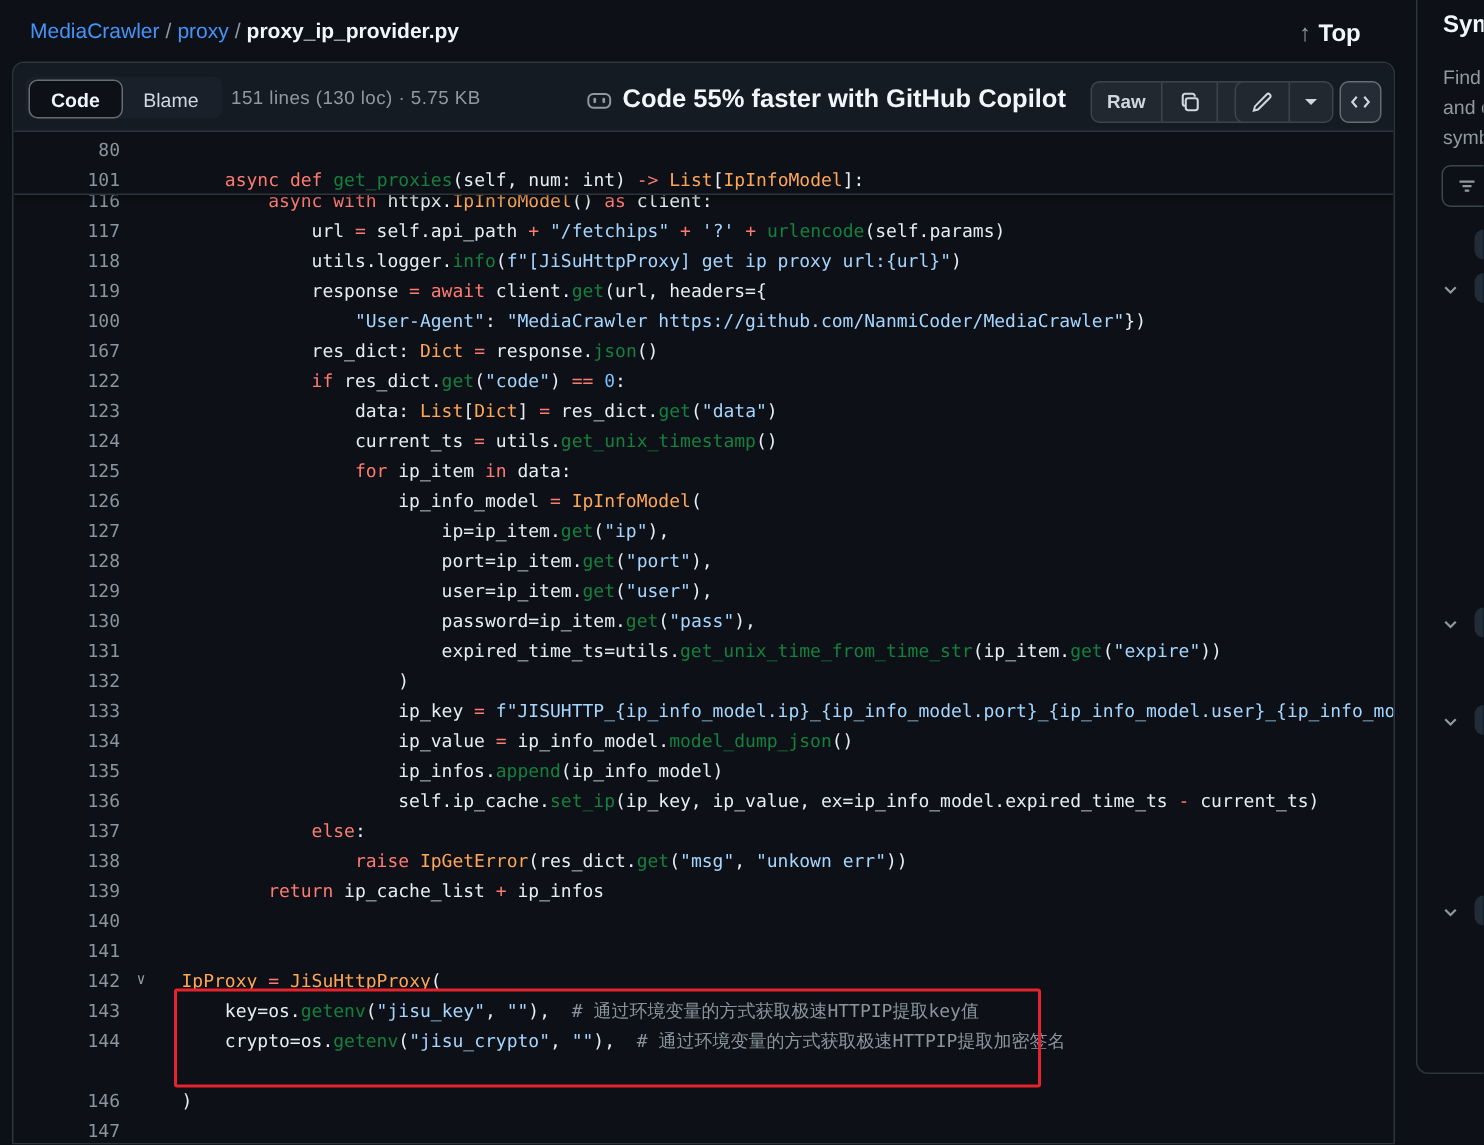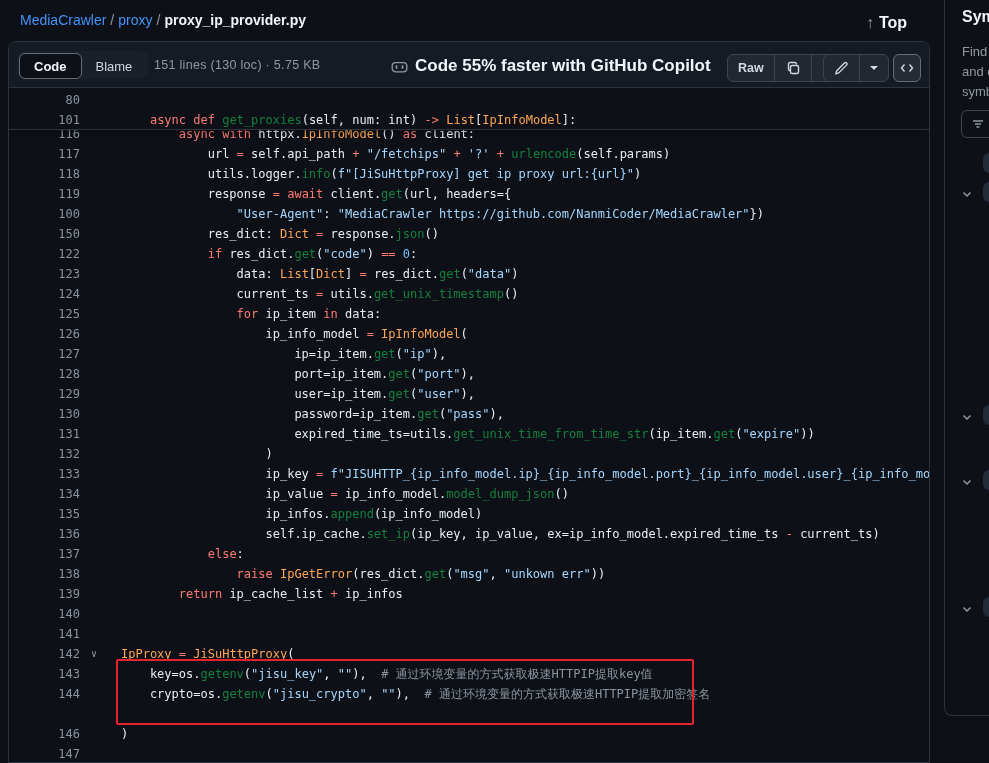--- a/index.html
+++ b/index.html
@@ -140,21 +140,21 @@
     </div>
   </div>
 
   <div class="codewrap">
     <div id="lines">
         <div class="line" style="top: 35px;"><span class="ln">116</span><span class="lc"><span class="tk-p">        </span><span class="tk-k">async</span><span class="tk-p"> </span><span class="tk-k">with</span><span class="tk-p"> httpx.</span><span class="tk-t">IpInfoModel</span><span class="tk-p">() </span><span class="tk-k">as</span><span class="tk-p"> client:</span></span></div>
         <div class="line" style="top: 55px;"><span class="ln">117</span><span class="lc"><span class="tk-p">            url </span><span class="tk-k">=</span><span class="tk-p"> self.api_path </span><span class="tk-k">+</span><span class="tk-p"> </span><span class="tk-s">"/fetchips"</span><span class="tk-p"> </span><span class="tk-k">+</span><span class="tk-p"> </span><span class="tk-s">'?'</span><span class="tk-p"> </span><span class="tk-k">+</span><span class="tk-p"> </span><span class="tk-f">urlencode</span><span class="tk-p">(self.params)</span></span></div>
         <div class="line" style="top: 75px;"><span class="ln">118</span><span class="lc"><span class="tk-p">            utils.logger.</span><span class="tk-f">info</span><span class="tk-p">(</span><span class="tk-s">f"[JiSuHttpProxy] get ip proxy url:{url}"</span><span class="tk-p">)</span></span></div>
         <div class="line" style="top: 95px;"><span class="ln">119</span><span class="lc"><span class="tk-p">            response </span><span class="tk-k">=</span><span class="tk-p"> </span><span class="tk-k">await</span><span class="tk-p"> client.</span><span class="tk-f">get</span><span class="tk-p">(url, headers={</span></span></div>
         <div class="line" style="top: 115px;"><span class="ln">100</span><span class="lc"><span class="tk-p">                </span><span class="tk-s">"User-Agent"</span><span class="tk-p">: </span><span class="tk-s">"MediaCrawler https://github.com/NanmiCoder/MediaCrawler"</span><span class="tk-p">})</span></span></div>
-        <div class="line" style="top: 135px;"><span class="ln">150</span><span class="lc"><span class="tk-p">            res_dict: </span><span class="tk-t">Dict</span><span class="tk-p"> </span><span class="tk-k">=</span><span class="tk-p"> response.</span><span class="tk-f">json</span><span class="tk-p">()</span></span></div>
+        <div class="line" style="top: 135px;"><span class="ln">167</span><span class="lc"><span class="tk-p">            res_dict: </span><span class="tk-t">Dict</span><span class="tk-p"> </span><span class="tk-k">=</span><span class="tk-p"> response.</span><span class="tk-f">json</span><span class="tk-p">()</span></span></div>
         <div class="line" style="top: 155px;"><span class="ln">122</span><span class="lc"><span class="tk-p">            </span><span class="tk-k">if</span><span class="tk-p"> res_dict.</span><span class="tk-f">get</span><span class="tk-p">(</span><span class="tk-s">"code"</span><span class="tk-p">) </span><span class="tk-k">==</span><span class="tk-p"> </span><span class="tk-n">0</span><span class="tk-p">:</span></span></div>
         <div class="line" style="top: 175px;"><span class="ln">123</span><span class="lc"><span class="tk-p">                data: </span><span class="tk-t">List</span><span class="tk-p">[</span><span class="tk-t">Dict</span><span class="tk-p">] </span><span class="tk-k">=</span><span class="tk-p"> res_dict.</span><span class="tk-f">get</span><span class="tk-p">(</span><span class="tk-s">"data"</span><span class="tk-p">)</span></span></div>
         <div class="line" style="top: 195px;"><span class="ln">124</span><span class="lc"><span class="tk-p">                current_ts </span><span class="tk-k">=</span><span class="tk-p"> utils.</span><span class="tk-f">get_unix_timestamp</span><span class="tk-p">()</span></span></div>
         <div class="line" style="top: 215px;"><span class="ln">125</span><span class="lc"><span class="tk-p">                </span><span class="tk-k">for</span><span class="tk-p"> ip_item </span><span class="tk-k">in</span><span class="tk-p"> data:</span></span></div>
         <div class="line" style="top: 235px;"><span class="ln">126</span><span class="lc"><span class="tk-p">                    ip_info_model </span><span class="tk-k">=</span><span class="tk-p"> </span><span class="tk-t">IpInfoModel</span><span class="tk-p">(</span></span></div>
         <div class="line" style="top: 255px;"><span class="ln">127</span><span class="lc"><span class="tk-p">                        ip=ip_item.</span><span class="tk-f">get</span><span class="tk-p">(</span><span class="tk-s">"ip"</span><span class="tk-p">),</span></span></div>
         <div class="line" style="top: 275px;"><span class="ln">128</span><span class="lc"><span class="tk-p">                        port=ip_item.</span><span class="tk-f">get</span><span class="tk-p">(</span><span class="tk-s">"port"</span><span class="tk-p">),</span></span></div>
         <div class="line" style="top: 295px;"><span class="ln">129</span><span class="lc"><span class="tk-p">                        user=ip_item.</span><span class="tk-f">get</span><span class="tk-p">(</span><span class="tk-s">"user"</span><span class="tk-p">),</span></span></div>
         <div class="line" style="top: 315px;"><span class="ln">130</span><span class="lc"><span class="tk-p">                        password=ip_item.</span><span class="tk-f">get</span><span class="tk-p">(</span><span class="tk-s">"pass"</span><span class="tk-p">),</span></span></div>
         <div class="line" style="top: 335px;"><span class="ln">131</span><span class="lc"><span class="tk-p">                        expired_time_ts=utils.</span><span class="tk-f">get_unix_time_from_time_str</span><span class="tk-p">(ip_item.</span><span class="tk-f">get</span><span class="tk-p">(</span><span class="tk-s">"expire"</span><span class="tk-p">))</span></span></div>

